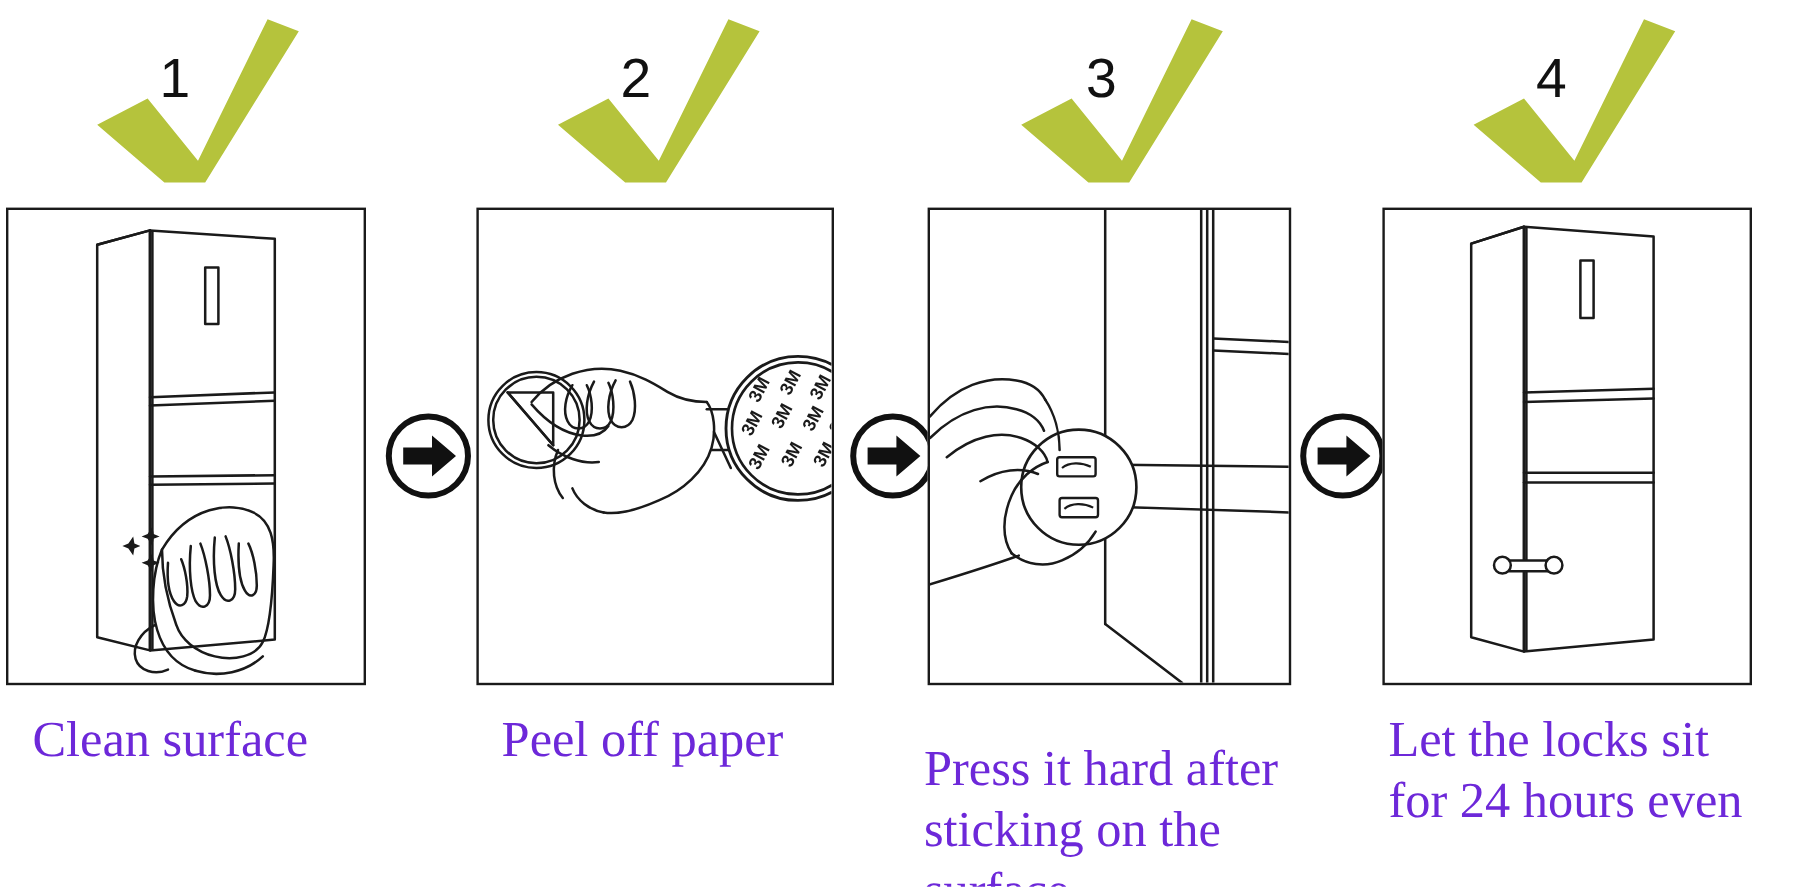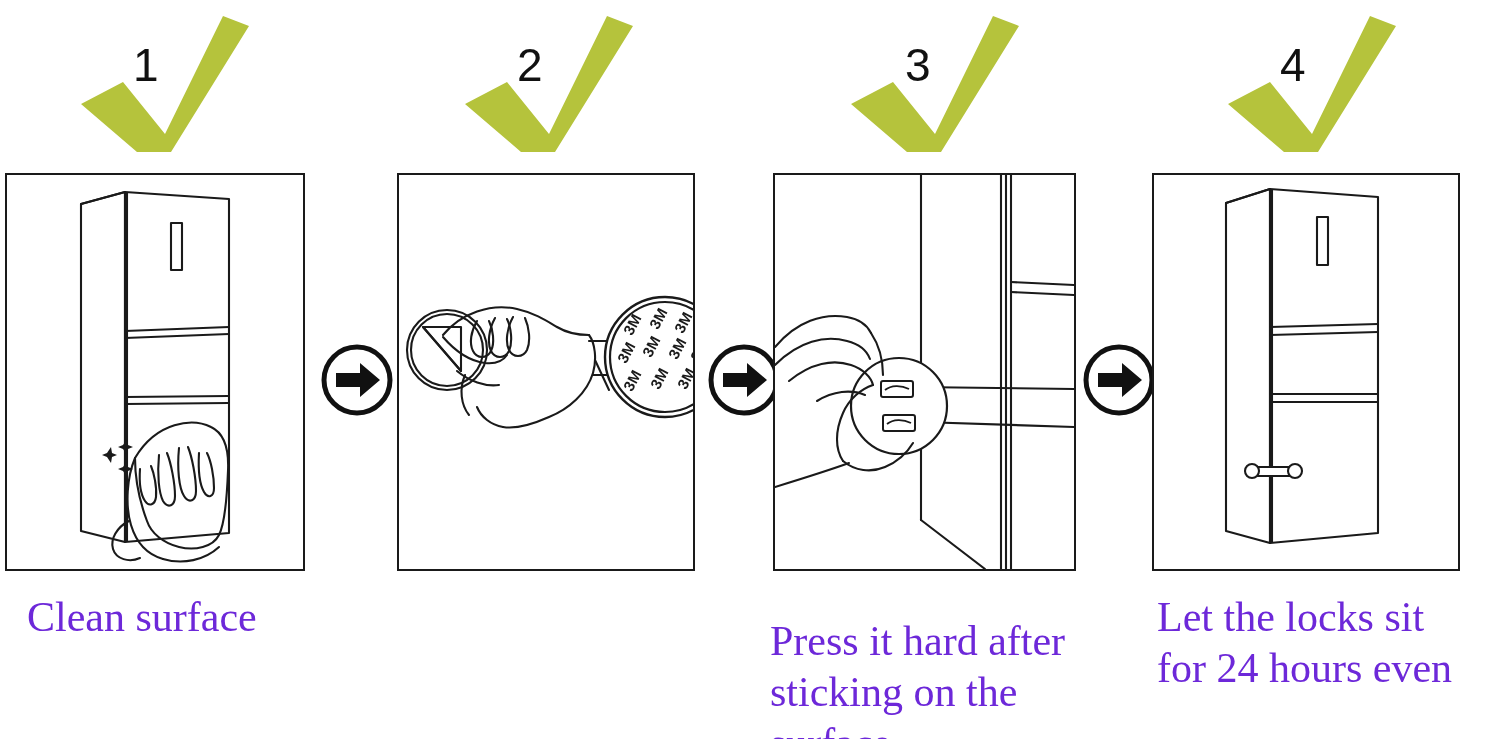--- a/index.html
+++ b/index.html
@@ -205,20 +205,21 @@
           <text x="283" y="176" transform="rotate(-62 283 176)">3M</text>
           <text x="305" y="178" transform="rotate(-62 305 178)">3M</text>
           <text x="238" y="208" transform="rotate(-62 238 208)">3M</text>
           <text x="265" y="206" transform="rotate(-62 265 206)">3M</text>
           <text x="292" y="206" transform="rotate(-62 292 206)">3M</text>
         </g>
       </g>
     </svg>
   </div>
 
+  <div class="caption" style="left:21px; top:592px; width:300px;">Peel off paper</div>
 </div>
 
 <div class="connector" style="left:707px; top:343px;">
   <svg width="74" height="74" viewBox="0 0 74 74" aria-hidden="true">
     <circle cx="37" cy="37" r="33" fill="#ffffff" stroke="#111111" stroke-width="5"></circle>
     <path d="M16 30 L40 30 L40 20 L60 37 L40 54 L40 44 L16 44 Z" fill="#111111"></path>
   </svg>
 </div>
 
 <div class="step" id="step-3" style="left:773px; width:303px;">

